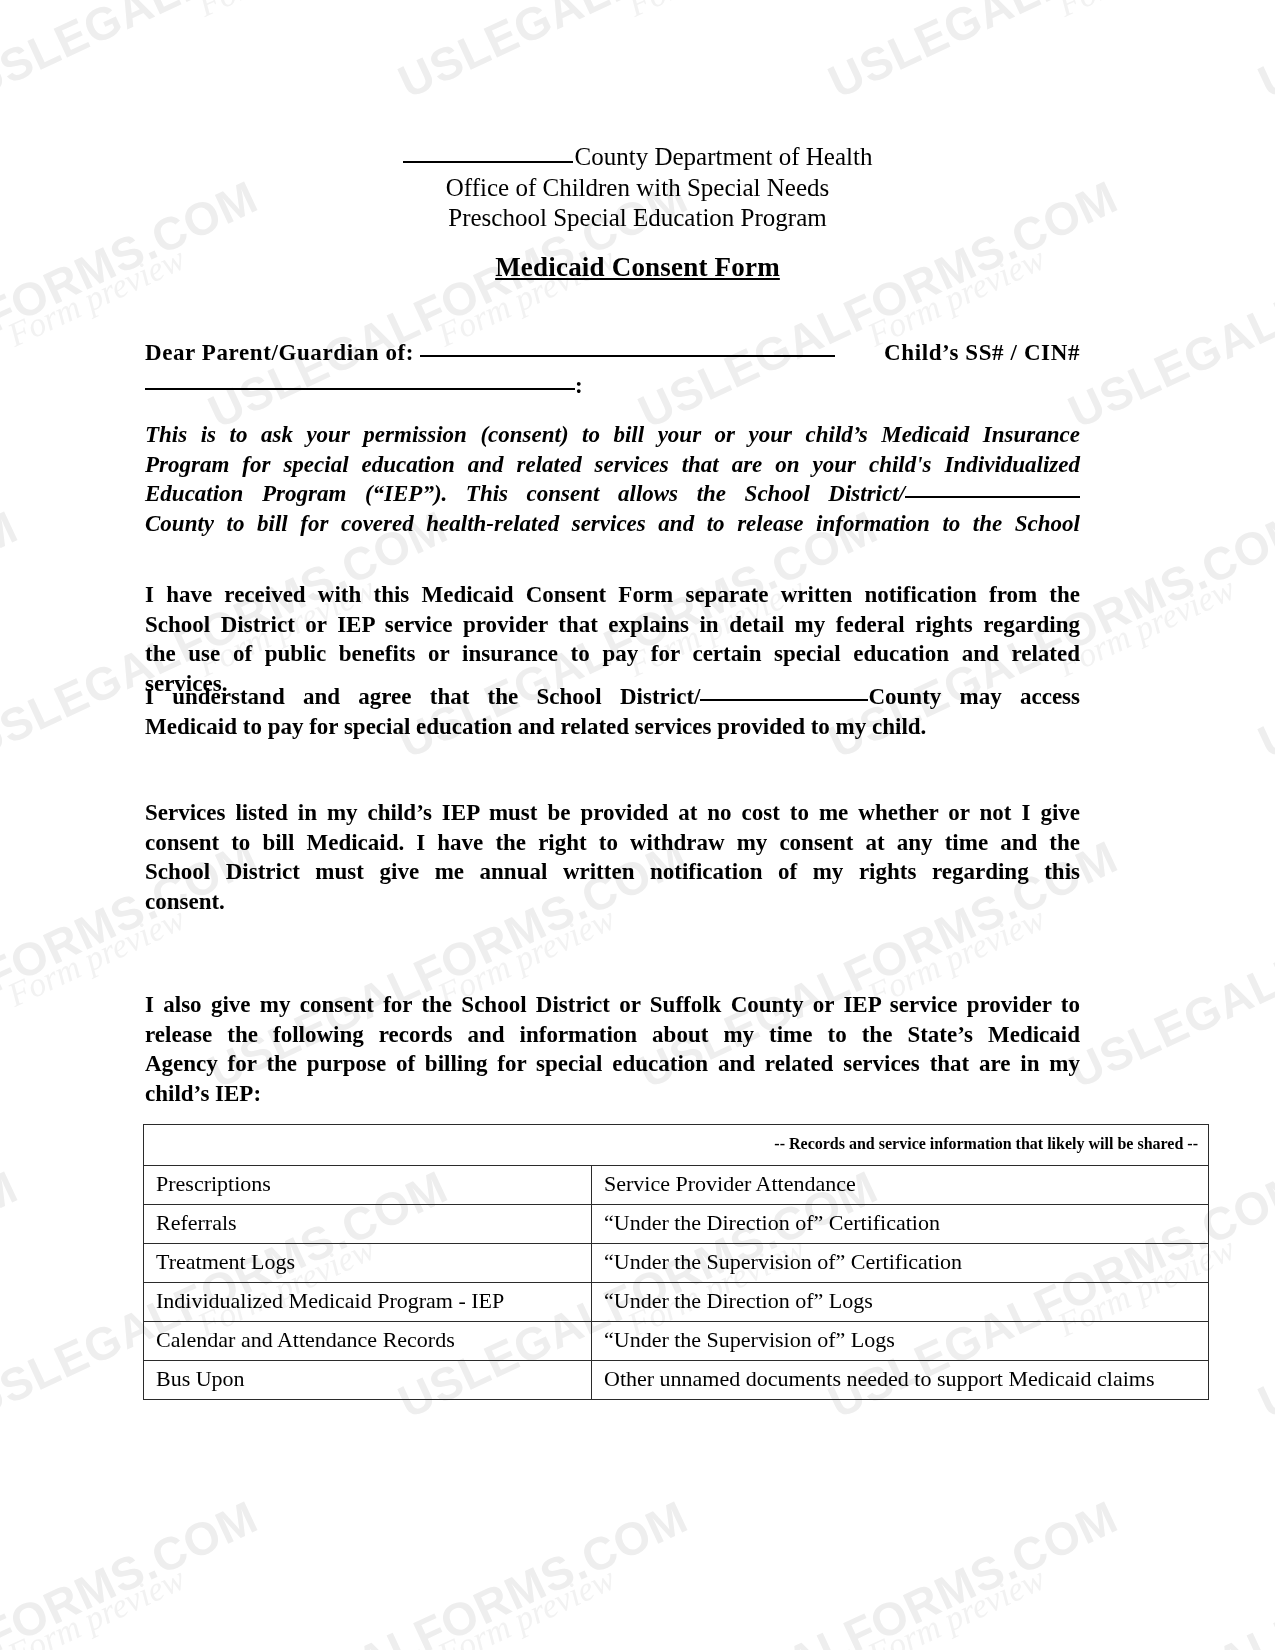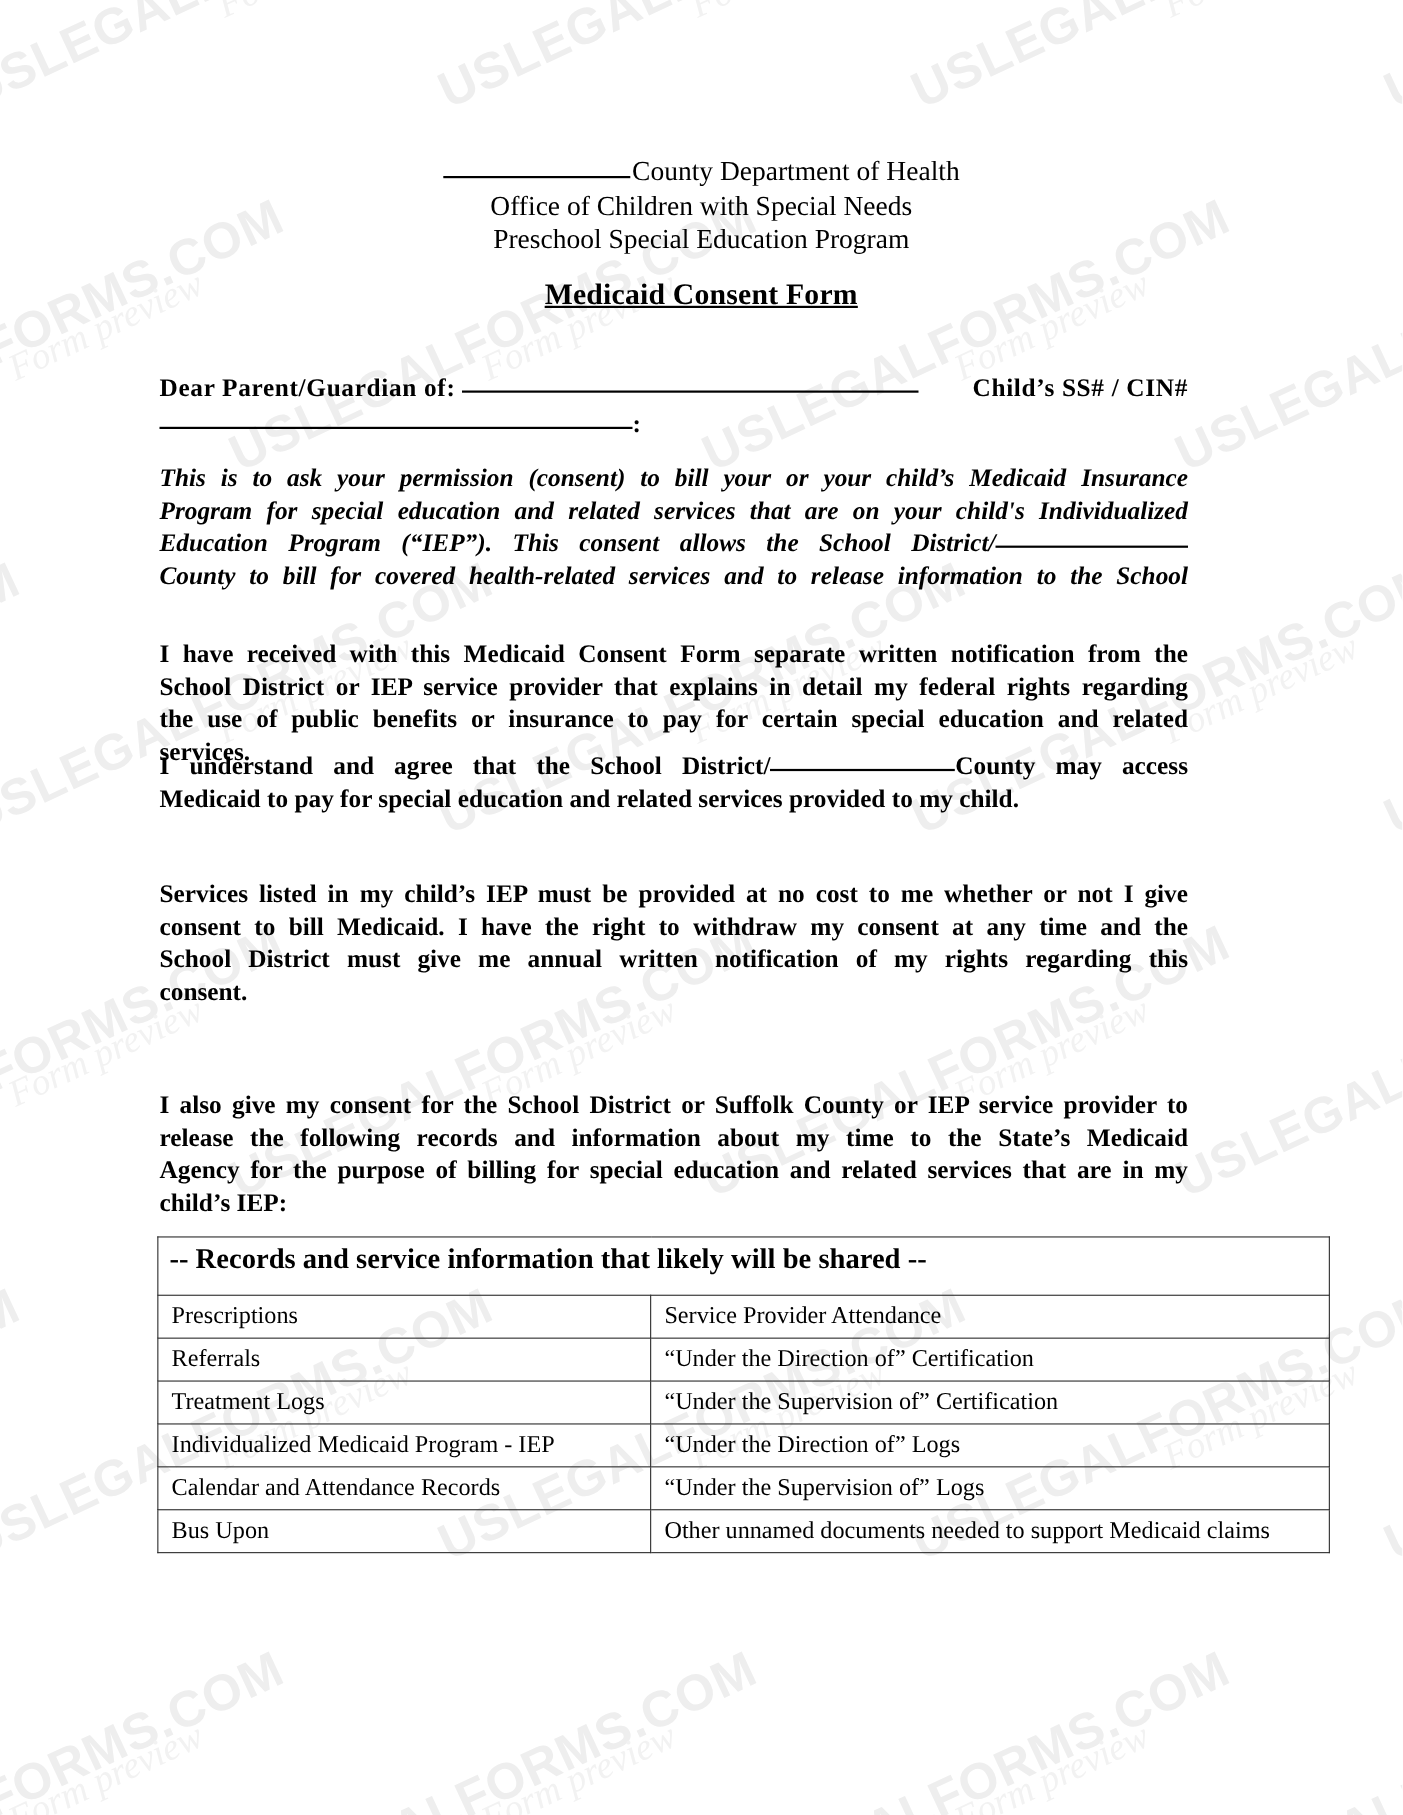--- a/index.html
+++ b/index.html
@@ -171,24 +171,24 @@
   #records-table td,
   #records-table th {
     border: 1.6px solid #2b2b2b;
     padding: 4px 10px 6px 12px;
     height: 28px;
     vertical-align: middle;
     font-weight: normal;
     text-align: left;
   }
   #records-table th.tbl-head {
-    text-align: left;
+    text-align: right;
     font-weight: bold;
-    font-size: 26px;
-    padding: 5px 10px 17px;
+    font-size: 16px;
+    padding: 5px 10px 7px;
   }
   #records-table td.col-left { width: 425px; }
 </style>
 </head>
 <body>
 
 <div id="page">
 
   <div id="watermarks">
       <div class="wm wm-brand" style="left: -470px; top: 60px; color: rgb(238, 238, 238); transform: rotate(-25deg);">USLEGALFORMS.COM</div>

